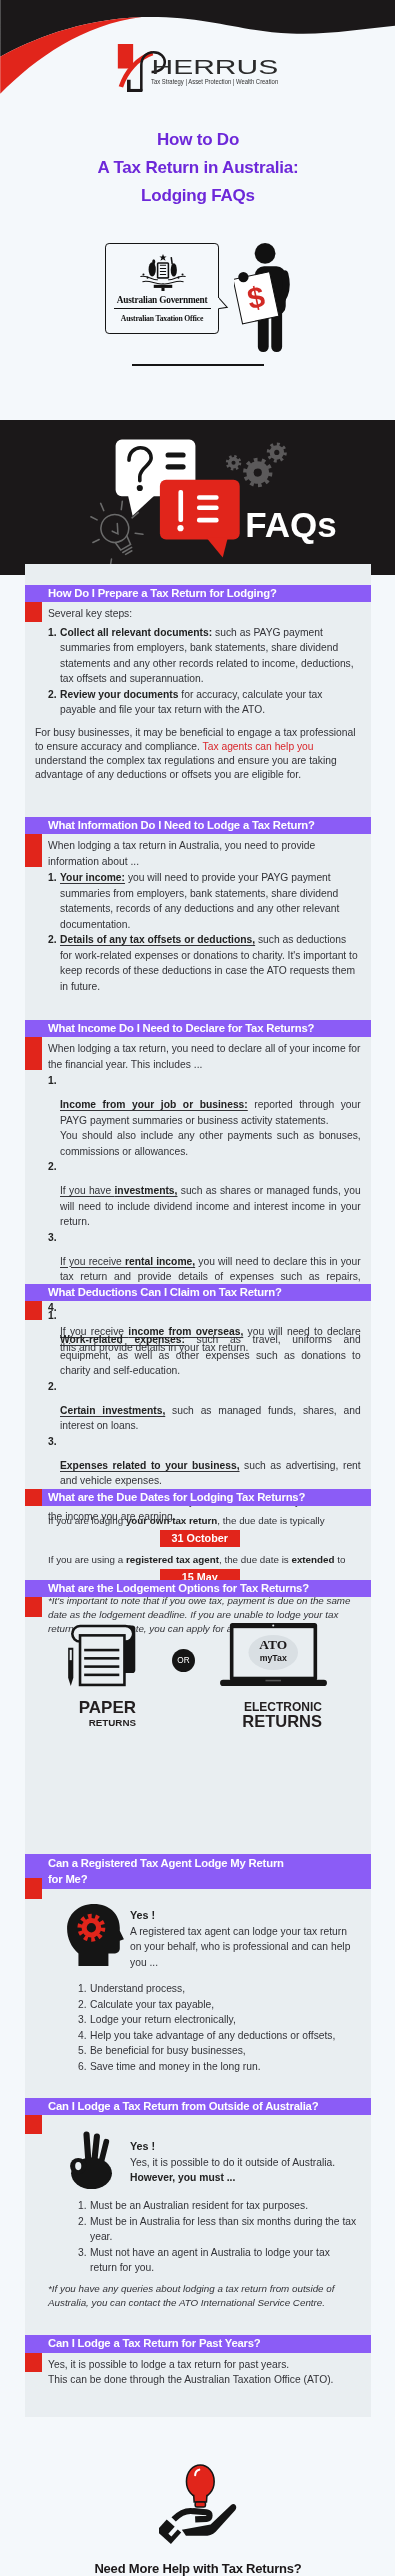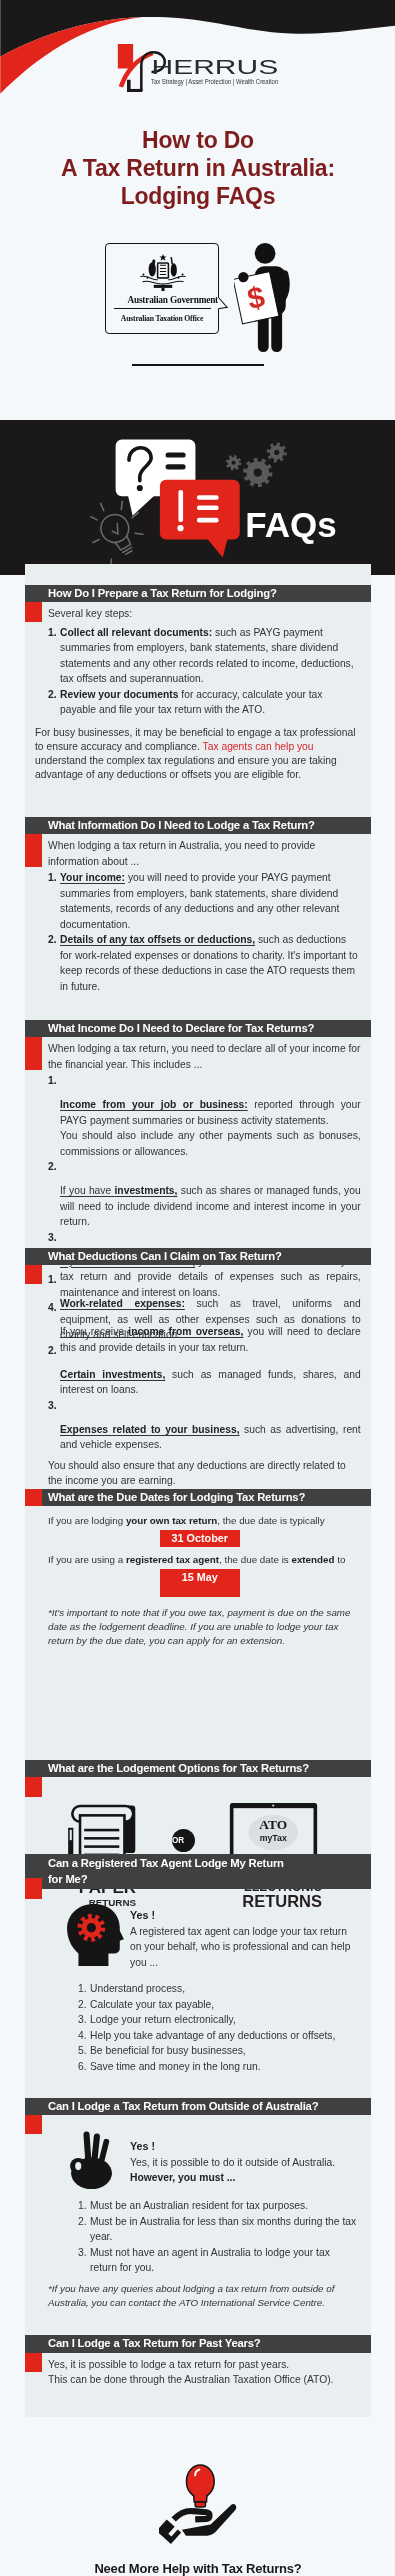--- a/index.html
+++ b/index.html
@@ -3,56 +3,56 @@
 <meta charset="utf-8">
 <style>
 *{margin:0;padding:0;box-sizing:border-box;}
 html,body{background:#f4f8fb;}
 body{font-family:"Liberation Sans",sans-serif;color:#333338;}
 .page{position:relative;width:396px;height:2990px;overflow:hidden;background:#f4f8fb;margin:0 auto;}
 .abs{position:absolute;}
 svg{display:block;}
 
 
-.hero-title{position:absolute;left:0;top:126px;width:396px;text-align:center;font-weight:bold;font-size:23px;line-height:28px;color:#7f1d1d;letter-spacing:-0.2px;}
+.hero-title{position:absolute;left:0;top:126px;width:396px;text-align:center;font-weight:bold;font-size:17px;line-height:28px;color:#6d28d9;letter-spacing:-0.2px;}
 .hero-title span{display:block;}
 .ato-bubble{position:absolute;left:105px;top:243px;width:114px;height:91px;border:1px solid #151515;border-radius:4.1px;background:#f4f8fb;}
-.ato-l1{position:absolute;left:0;top:50px;width:112px;text-align:right;font-family:"Liberation Serif",serif;font-weight:bold;font-size:9.3px;line-height:12.4px;color:#111;letter-spacing:-0.2px;}
+.ato-l1{position:absolute;left:0;top:50px;width:112px;text-align:center;font-family:"Liberation Serif",serif;font-weight:bold;font-size:9.3px;line-height:12.4px;color:#111;letter-spacing:-0.2px;}
 .ato-rule{position:absolute;left:8.2px;top:64px;width:97px;height:1px;background:#111;}
 .ato-l2{position:absolute;left:0;top:69px;width:112px;text-align:center;font-family:"Liberation Serif",serif;font-weight:bold;font-size:7.7px;line-height:11.3px;color:#111;letter-spacing:-0.2px;}
 .hero-rule{position:absolute;left:132px;top:364px;width:132px;height:2.1px;background:#151515;}
 
 
 .faq-banner{position:absolute;left:0;top:408px;width:396px;height:155px;background:#1b1819;margin-top:12px;}
 
 
 .panel{position:absolute;left:25px;top:564px;width:346px;height:1853px;background:#e9eef1;}
 .sec{position:absolute;left:25px;width:346px;}
-.sec-head{position:relative;background:#404040;color:#fff;font-weight:bold;font-size:11.3px;line-height:16.5px;height:16.5px;padding-left:23px;white-space:nowrap;letter-spacing:-0.2px;}
+.sec-head{position:relative;background:#8b5cf6;color:#fff;font-weight:bold;font-size:11.3px;line-height:16.5px;height:16.5px;padding-left:23px;white-space:nowrap;letter-spacing:-0.2px;}
 .sec-head.two{height:35px;padding-top:2.1px;line-height:15.5px;}
 .sec-head.two span{display:block;}
 .sec-head.tall{height:17.5px;line-height:17.5px;}
 .sec-flag{position:absolute;left:0;top:16.5px;width:16.5px;height:20.6px;background:#e1251b;}
 .sec-body{padding:4.6px 10.3px 0 23px;font-size:10.3px;line-height:15.5px;color:#333338;}
 .items{list-style:none;margin-top:3.1px;}
 .item{display:flex;}
 .item .num{width:12px;flex:none;font-weight:bold;color:#222;}
 .item .txt{flex:1;}
 .item .extra{display:block;}
 .justify .txt{text-align:justify;margin-top:24px;}
 b{color:#222;}
 u{text-decoration:underline;text-underline-offset:1.5px;text-decoration-thickness:0.5px;}
 .outro{margin-top:8.2px;line-height:14px;}
 .outro.wide{margin-left:-13px;}
 .red-link{color:#d9262b;}
 .due-line{font-size:9.8px;line-height:15.5px;white-space:nowrap;}
 .badge{display:block;width:80px;height:16.5px;margin:1.5px auto 0;background:#e1251b;color:#fff;font-weight:bold;font-size:10.8px;line-height:16.5px;text-align:center;position:relative;left:-4.6px;}
 .note{font-style:italic;font-size:9.8px;line-height:14px;color:#333338;}
 .opt-label{position:absolute;text-align:right;font-weight:bold;color:#231f20;}
-.or-badge{position:absolute;left:147px;top:69px;width:23px;height:23px;border-radius:50%;background:#151515;color:#fff;font-weight:bold;font-size:8.2px;line-height:23px;}
+.or-badge{position:absolute;left:147px;top:69px;width:23px;height:23px;border-radius:50%;background:#151515;color:#fff;font-weight:normal;font-size:8.2px;line-height:23px;text-align:center;}
 .plain-list{list-style:none;font-size:10.3px;line-height:15.5px;}
 .plain-list .item .num{font-weight:normal;color:#333338;}
 .cta-q{position:absolute;left:0;top:2561px;width:396px;text-align:center;font-weight:bold;font-size:13px;line-height:16.5px;color:#1b1819;letter-spacing:-0.2px;}
 </style>
 </head>
 <body>
 
 <div class="page">
 
   <svg class="abs" style="left:0;top:0" width="396" height="103" viewBox="0 0 768 200">
@@ -224,21 +224,21 @@
           <span class="txt"><u><span>If you receive </span><b>rental income,</b></u><span> you will need to declare this in your tax return and provide details of expenses such as repairs, maintenance and interest on loans.</span></span>
         </li>
         <li class="item">
           <span class="num">4.</span>
           <span class="txt"><u><span>If you receive </span><b>income from overseas,</b></u><span> you will need to declare this and provide details in your tax return.</span></span>
         </li>
       </ol>
     </div>
   </section>
 
-  <section class="sec" style="top:1248px">
+  <section class="sec" style="top:1284px">
     <h2 class="sec-head">What Deductions Can I Claim on Tax Return?</h2>
     <div class="sec-flag" style="height:19.6px"></div>
     <div class="sec-body">
       <ol class="items justify">
         <li class="item">
           <span class="num">1.</span>
           <span class="txt"><u><b>Work-related expenses:</b></u><span> such as travel, uniforms and equipment, as well as other expenses such as donations to charity and self-education.</span></span>
         </li>
         <li class="item">
           <span class="num">2.</span>
@@ -253,26 +253,26 @@
     </div>
   </section>
 
   <section class="sec" style="top:1489px">
     <h2 class="sec-head">What are the Due Dates for Lodging Tax Returns?</h2>
     <div class="sec-flag" style="top:0;height:16.5px"></div>
     <div class="sec-body" style="padding-top:7.7px">
       <p class="due-line"><span>If you are lodging </span><b>your own tax return</b><span>, the due date is typically</span></p>
       <span class="badge">31 October</span>
       <p class="due-line" style="margin-top:5.2px"><span>If you are using a </span><b>registered tax agent</b><span>, the due date is </span><b>extended</b><span> to</span></p>
-      <span class="badge" style="height:28px;line-height:16px">15 May</span>
+      <span class="badge" style="height:16px;line-height:16px">15 May</span>
       <p class="note" style="margin-top:9.3px">*It's important to note that if you owe tax, payment is due on the same date as the lodgement deadline. If you are unable to lodge your tax return by the due date, you can apply for an extension.</p>
     </div>
   </section>
 
-  <section class="sec" style="top:1760px;height:155px">
+  <section class="sec" style="top:1580px;height:155px">
     <h2 class="sec-head">What are the Lodgement Options for Tax Returns?</h2>
     <div class="sec-flag" style="height:20px"></div>
 
     <svg class="abs" style="left:42px;top:44px" width="71" height="63" viewBox="0 0 137 122">
       <rect x="106" y="3" width="26" height="92" rx="6" fill="#151515"></rect>
       <rect x="10" y="4" width="118" height="30" rx="15" fill="#e9eef1" stroke="#151515" stroke-width="5"></rect>
       <rect x="25" y="22" width="86" height="96" fill="#e9eef1" stroke="#151515" stroke-width="5"></rect>
       <rect x="33" y="48" width="68" height="5" fill="#151515"></rect>
       <rect x="33" y="64" width="68" height="5" fill="#151515"></rect>
       <rect x="33" y="80" width="68" height="5" fill="#151515"></rect>

